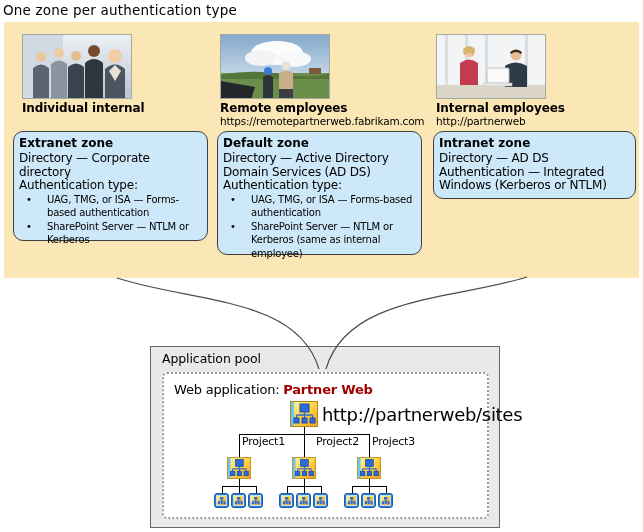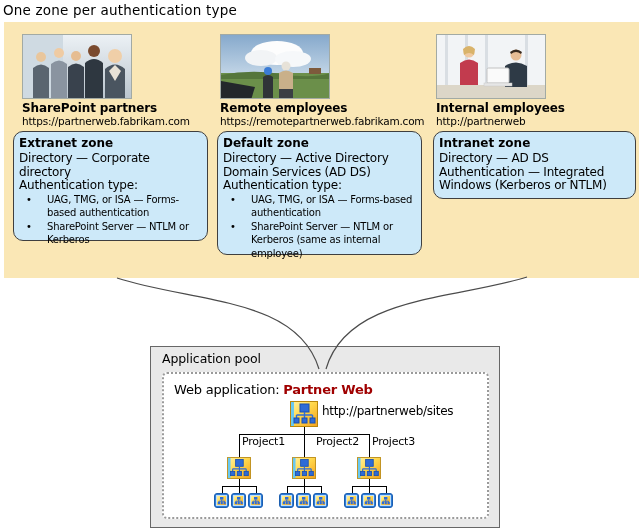--- a/index.html
+++ b/index.html
@@ -30,21 +30,21 @@
     left:150px; top:346px; width:350px; height:182px;
     background:#E9E9E9; border:1px solid #676767; box-sizing:border-box;
   }
   .pool-label { left:11px; top:4px; font-size:12.5px; letter-spacing:-0.1px; }
   .webapp {
     left:11px; top:25px; width:327px; height:147px;
     background:#fff; border:2px dotted #9a9a9a; border-radius:5px; box-sizing:border-box;
   }
   .webapp-title { left:10px; top:8px; font-size:13px; letter-spacing:-0.2px; white-space:nowrap; }
   .webapp-title .red-name { color:#A00000; font-weight:bold; }
-  .root-url { left:158px; top:30px; font-size:12px; letter-spacing:-0.3px; white-space:nowrap; }
+  .root-url { left:158px; top:30px; font-size:18px; letter-spacing:-0.3px; white-space:nowrap; }
   .project-label { font-size:11px; letter-spacing:-0.2px; }
 
   svg.overlay { pointer-events:none; }
   .curves { left:0; top:0; z-index:6; }
 </style>
 </head>
 <body>
 
 <div class="canvas">
 
@@ -97,22 +97,21 @@
         <path d="M28 65 V29 Q36 22 44 29 V65 Z" fill="#8A94A0"></path>
       <circle cx="53" cy="21" r="5" fill="#E6BD92"></circle>
         <path d="M45 65 V32 Q53 25 61 32 V65 Z" fill="#39424D"></path>
       <circle cx="71" cy="16" r="6" fill="#7A4A2E"></circle>
         <path d="M62 65 V28 Q71 20 80 28 V65 Z" fill="#2E3740"></path>
       <circle cx="92" cy="21" r="7" fill="#F0CFA8"></circle>
         <path d="M82 65 V34 Q92 25 102 34 V65 Z" fill="#4A5560"></path>
       <path d="M86 36 L92 30 L98 36 L92 46 Z" fill="#E8E2D6"></path>
     </svg>
   </div>
-  <div class="abs col-name" style="left:22px; top:101px;">SharePoint partners</div>
-  <div class="abs col-url" style="left:22px; top:115px;">https://partnerweb.fabrikam.com</div>
+  <div class="abs col-name" style="left:22px; top:101px;">Individual internal</div>
 
   <div class="abs photo" style="left:220px; top:34px;">
     <svg width="110" height="65" viewBox="0 0 110 65">
       <defs>
           <linearGradient id="p2sky" x1="0" y1="0" x2="0" y2="1">
             <stop offset="0" stop-color="#86A9CC"></stop>
             <stop offset="1" stop-color="#C6D8E8"></stop>
           </linearGradient>
         </defs>
       <rect width="110" height="42" fill="url(#p2sky)"></rect>

